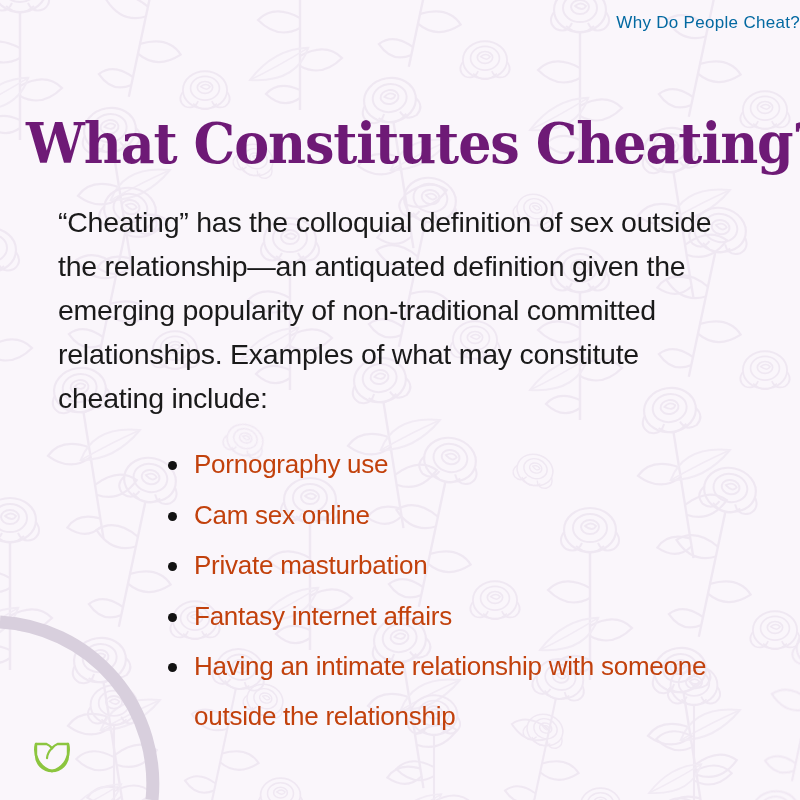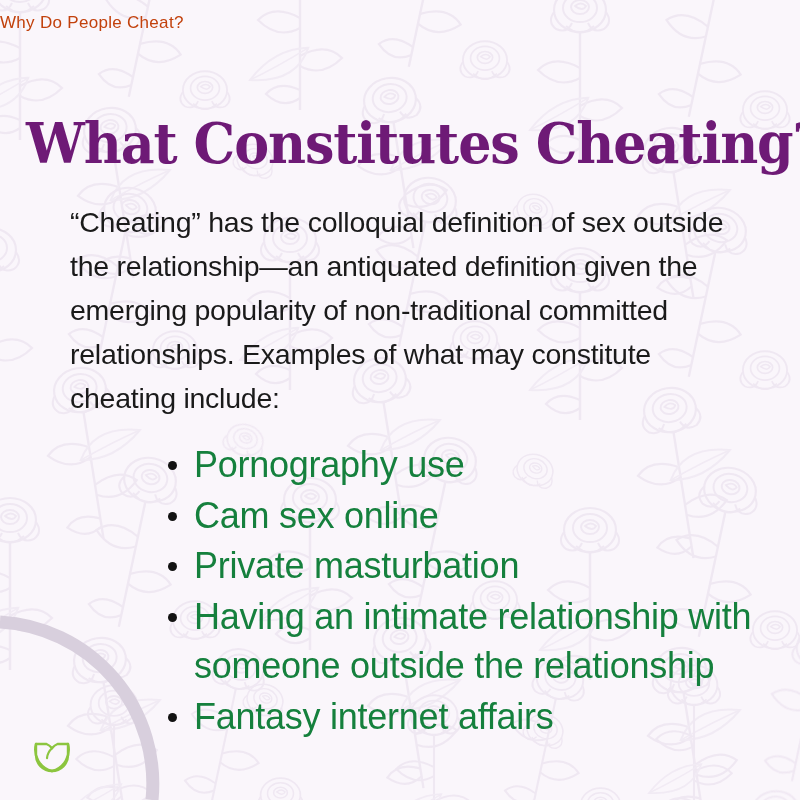--- a/index.html
+++ b/index.html
@@ -59,25 +59,25 @@
     z-index: 2;
     width: 800px;
     height: 800px;
   }
 
   .kicker {
     position: absolute;
     top: 13px;
     left: 0;
     width: 800px;
-    text-align: left;
+    text-align: right;
     font-family: "Liberation Sans", sans-serif;
     font-size: 17px;
     letter-spacing: 0.3px;
-    color: #c2410c;
+    color: #0369a1;
     font-weight: 400;
   }
 
   .headline {
     position: absolute;
     top: 74px;
     left: 0;
     width: 800px;
     text-align: center;
     font-family: "DejaVu Serif", "Liberation Serif", serif;
@@ -95,41 +95,40 @@
     position: absolute;
     top: 171px;
     left: 58px;
     width: 688px;
     font-family: "Liberation Sans", sans-serif;
     font-size: 28.5px;
     line-height: 44px;
     color: #1a1a1a;
     font-weight: 400;
     letter-spacing: -0.25px;
-    margin-left: 12px;
   }
 
   .bullet-list {
     position: absolute;
     top: 440px;
     left: 166px;
     width: 600px;
     margin: 0;
     padding: 0;
     list-style: none;
   }
 
   .bullet-list li {
     position: relative;
     padding-left: 28px;
     margin: 0 0 1px 0;
     font-family: "Liberation Sans", sans-serif;
-    font-size: 36px;
+    font-size: 26px;
     line-height: 49.5px;
-    color: #15803d;
+    color: #c2410c;
     font-weight: 400;
     letter-spacing: -0.25px;
   }
 
   .bullet-list li .dot {
     position: absolute;
     left: 2px;
     top: 21px;
     width: 9px;
     height: 9px;
@@ -218,22 +217,22 @@
       <li>
         <span class="dot"></span>
         <span>Cam sex online</span>
       </li>
       <li>
         <span class="dot"></span>
         <span>Private masturbation</span>
       </li>
       <li>
         <span class="dot"></span>
+        <span>Fantasy internet affairs</span>
+      </li>
+      <li>
+        <span class="dot"></span>
         <span>Having an intimate relationship with someone outside the relationship</span>
-      </li>
-      <li>
-        <span class="dot"></span>
-        <span>Fantasy internet affairs</span>
       </li>
     </ul>
 
   </div>
 </div>
 
 </body></html>

